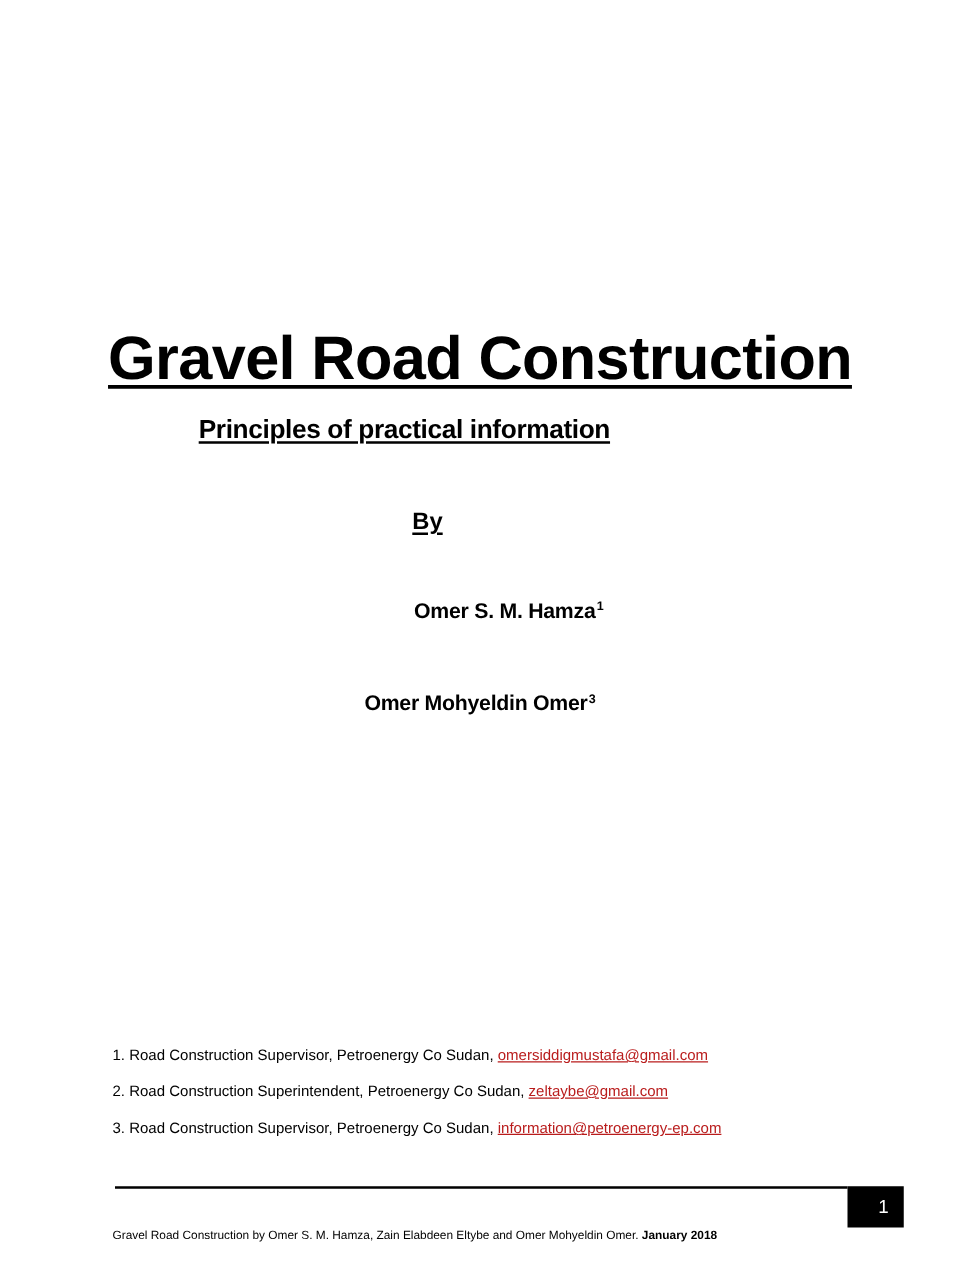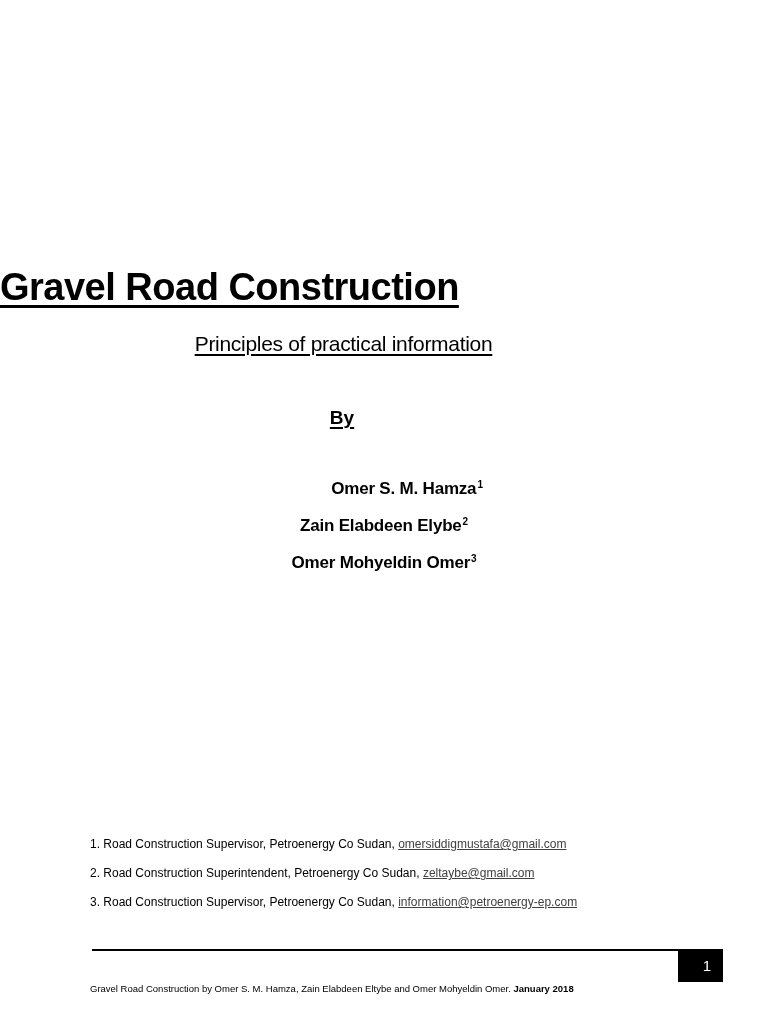--- a/index.html
+++ b/index.html
@@ -18,41 +18,41 @@
     .page {
       position: absolute;
       left: 0; top: 0;
       width: 768px; height: 1024px;
       background: #ffffff;
     }
     .title {
       position: absolute;
       left: 0; width: 768px;
       top: 263px;
-      font-size: 38px;
+      text-align: center;
+      font-size: 49px;
       font-weight: bold;
       letter-spacing: -0.5px;
       text-decoration: underline;
       text-decoration-thickness: 3px;
       text-underline-offset: 5px;
       line-height: 48px;
     }
     .subtitle {
       position: absolute;
       left: 0; width: 647px;
       top: 330px;
       text-align: center;
       font-size: 21px;
-      font-weight: normal;
+      font-weight: bold;
       letter-spacing: -0.3px;
       text-decoration: underline;
       text-decoration-thickness: 2px;
       text-underline-offset: 3px;
       line-height: 28px;
-      margin-left: 20px;
     }
     .by {
       position: absolute;
       left: 0; width: 684px;
       top: 405px;
       text-align: center;
       font-size: 19px;
       font-weight: bold;
       text-decoration: underline;
       text-decoration-thickness: 2px;
@@ -83,21 +83,21 @@
       left: 90px;
       font-size: 12px;
       line-height: 16px;
       color: #000000;
       white-space: nowrap;
     }
     .affil-1 { top: 836px; }
     .affil-2 { top: 865px; }
     .affil-3 { top: 894px; }
     .affil a {
-      color: #404040;
+      color: #b91c1c;
       text-decoration: underline;
     }
 
     .footer-rule {
       position: absolute;
       left: 92px;
       top: 949px;
       width: 586px;
       height: 2px;
       background: #000000;
@@ -135,21 +135,20 @@
 <div class="page">
 
   <div class="title">Gravel Road Construction</div>
 
   <div class="subtitle">Principles of practical information</div>
 
   <div class="by">By</div>
 
   <div class="author author-1"><span>Omer S. M. Hamza</span><sup>1</sup></div>
 
-  <div class="author author-2"><span>Zain Elabdeen Elybe</span><sup>2</sup></div>
 
   <div class="author author-3"><span>Omer Mohyeldin Omer</span><sup>3</sup></div>
 
   <div class="affil affil-1"><span>1. Road Construction Supervisor, Petroenergy Co Sudan, </span><a>omersiddigmustafa@gmail.com</a></div>
 
   <div class="affil affil-2"><span>2. Road Construction Superintendent, Petroenergy Co Sudan, </span><a>zeltaybe@gmail.com</a></div>
 
   <div class="affil affil-3"><span>3. Road Construction Supervisor, Petroenergy Co Sudan, </span><a>information@petroenergy-ep.com</a></div>
 
   <div class="footer-rule"></div>

